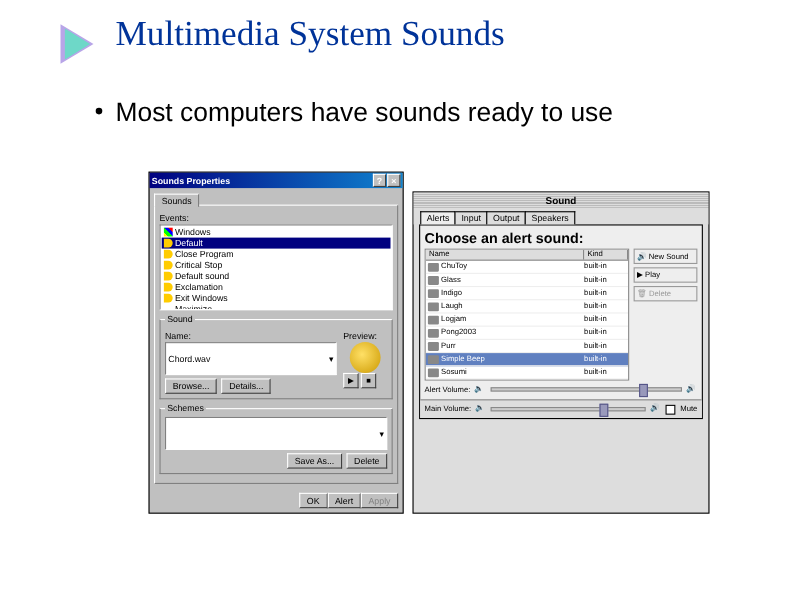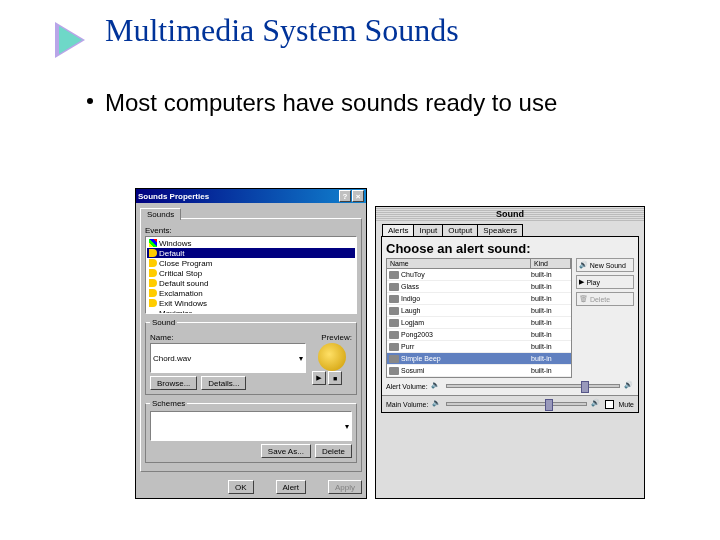--- a/index.html
+++ b/index.html
@@ -2,21 +2,21 @@
 <html><head>
 <meta charset="utf-8">
 <style>
 *{box-sizing:border-box;margin:0;padding:0;font-family:Arial,sans-serif}
 body{width:720px;height:540px;background:#fff;position:relative;overflow:hidden}
 .slide-arrow{position:absolute;left:55px;top:22px;width:0;height:0;border-top:18px solid transparent;border-bottom:18px solid transparent;border-left:30px solid #b8a5e8}
 .slide-arrow::after{content:"";position:absolute;left:-26px;top:-14px;width:0;height:0;border-top:14px solid transparent;border-bottom:14px solid transparent;border-left:23px solid #6ed8c8}
 .title{position:absolute;left:105px;top:12px;font-family:"Times New Roman",serif;font-size:32px;color:#003399}
 .bullet{position:absolute;left:105px;top:88px;font-size:24px;font-weight:normal;color:#000;width:600px;line-height:1.25}
 .dot{position:absolute;left:-18px;top:10px;width:6px;height:6px;background:#000;border-radius:50%}
-.dialogs{position:absolute;left:135px;top:188px;display:flex;gap:8px}
+.dialogs{position:absolute;left:135px;top:156px;display:flex;gap:8px}
 .dlg{background:#c0c0c0;border:1px solid #000;font-size:8px;color:#000}
 .dlg-win{width:232px}
 .titlebar{background:linear-gradient(90deg,#000080,#1084d0);color:#fff;display:flex;align-items:center;padding:1px 2px;height:14px}
 .titlebar-text{flex:1;font-weight:bold;font-size:8px}
 .titlebtn{width:12px;height:12px;background:#c0c0c0;border:1px solid #fff;border-right-color:#404040;border-bottom-color:#404040;margin-left:1px;display:flex;align-items:center;justify-content:center;font-size:8px;font-weight:bold}
 .tabarea{padding:4px}
 .tab{display:inline-block;background:#c0c0c0;border:1px solid #fff;border-bottom:none;border-right-color:#808080;padding:1px 6px;font-size:8px;position:relative;top:1px;z-index:2}
 .panel{background:#c0c0c0;border:1px solid #fff;border-right-color:#808080;border-bottom-color:#808080;padding:4px;margin-top:-1px}
 .label{font-size:8px;margin:3px 0 1px}
 .listbox{background:#fff;border:1px solid #808080;border-right-color:#fff;border-bottom-color:#fff;height:78px;overflow:hidden;padding:1px}
@@ -27,21 +27,21 @@
 .icn-snd{background:#ffcc00;border-radius:0 50% 50% 0}
 .fieldset{border:1px solid #808080;border-top-color:#fff;margin:4px 0;padding:3px 4px 4px;position:relative}
 .fieldset legend{font-size:8px;padding:0 2px;background:#c0c0c0}
 .input{background:#fff;border:1px solid #808080;border-right-color:#fff;border-bottom-color:#fff;height:30px;padding:1px 2px;font-size:8px;display:flex;align-items:center}
 .btn{background:#c0c0c0;border:1px solid #fff;border-right-color:#404040;border-bottom-color:#404040;padding:1px 6px;font-size:8px;display:inline-flex;align-items:center;justify-content:center;height:14px}
 .btn.dis{color:#808080}
 .row{display:flex;align-items:center;gap:4px;margin-top:3px}
 .preview-icn{width:28px;height:28px;background:radial-gradient(circle at 40% 40%,#ffe066,#cc9900);border-radius:50%;position:relative;margin:0 6px}
 .playbtns{display:flex;gap:2px}
 .smallbtn{width:14px;height:14px;background:#c0c0c0;border:1px solid #fff;border-right-color:#404040;border-bottom-color:#404040;display:flex;align-items:center;justify-content:center;font-size:7px}
-.footer-btns{display:flex;justify-content:flex-end;gap:22px;padding:4px}
+.footer-btns{display:flex;justify-content:flex-end;gap:0;padding:4px}
 .dlg-mac{width:270px;background:#ddd;border:1px solid #000}
 .mactitle{height:14px;background:repeating-linear-gradient(0deg,#bbb,#bbb 1px,#ddd 1px,#ddd 2px);text-align:center;font-weight:bold;font-size:9px;line-height:14px;position:relative}
 .mactabbar{display:flex;gap:0;padding:3px 6px 0;background:#ddd}
 .mactab{background:#ddd;border:1px solid #000;border-bottom:none;padding:1px 5px;font-size:8px;margin-right:-1px}
 .mactab.act{background:#eee;position:relative;z-index:2}
 .macpane{background:#eee;border:1px solid #000;margin:0 5px 5px;padding:4px}
 .machdr{font-weight:bold;font-size:13px;margin-bottom:2px}
 .macsplit{display:flex;gap:4px}
 .maclist{flex:1;background:#fff;border:1px solid #888;height:120px;overflow:hidden}
 .maclist-hdr{display:flex;background:#ddd;border-bottom:1px solid #888;font-size:7px}
@@ -125,21 +125,21 @@
             <div class="label">Name:</div>
             <div class="input">
               <span style="flex:1">Chord.wav</span>
               <span>▾</span>
             </div>
             <div class="row">
               <span class="btn">Browse...</span>
               <span class="btn">Details...</span>
             </div>
           </div>
-          <div style="text-align:right">
+          <div style="text-align:left">
             <div class="label">Preview:</div>
             <div class="preview-icn"></div>
             <div class="playbtns">
               <span class="smallbtn">▶</span>
               <span class="smallbtn">■</span>
             </div>
           </div>
         </div>
       </fieldset>
 

